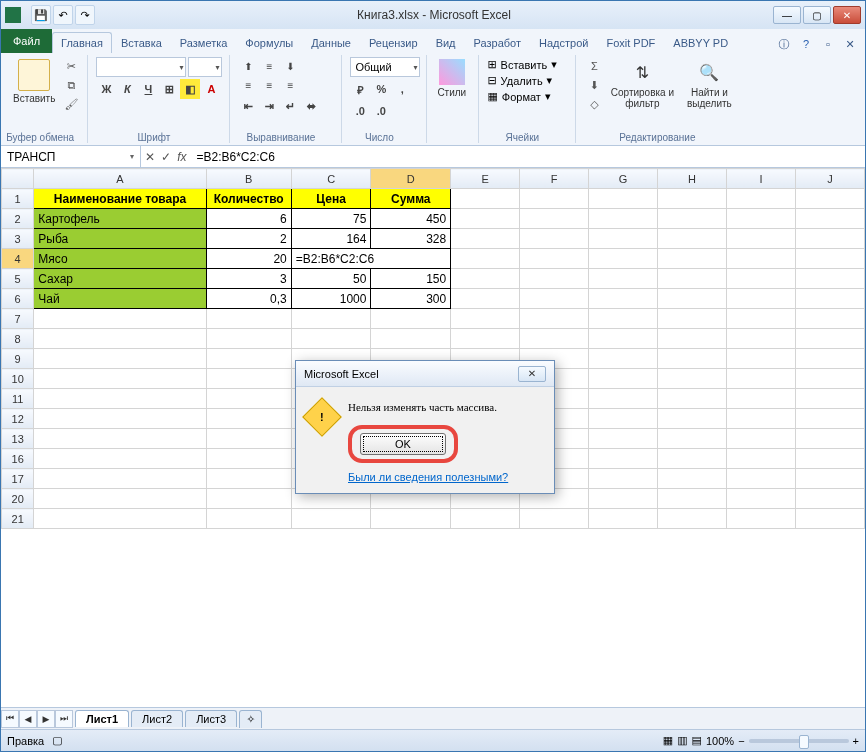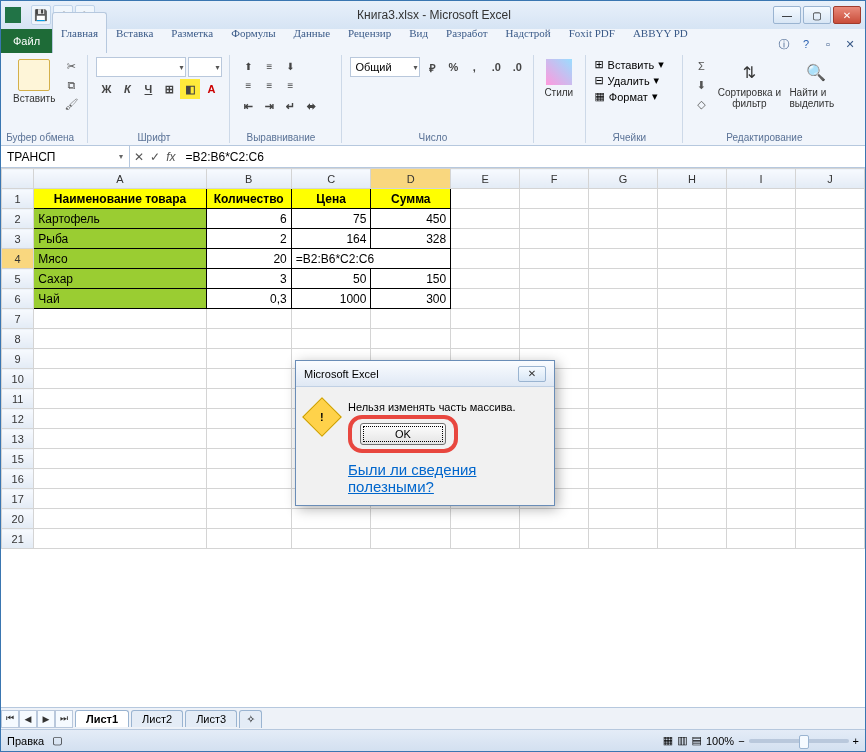--- a/index.html
+++ b/index.html
@@ -11,21 +11,21 @@
 .qat { display: flex; gap: 2px; margin-left: 6px; }
 .qat-btn { width: 20px; height: 20px; background: #f0f6fc; border: 1px solid #c0d4ea; border-radius: 2px; display: flex; align-items: center; justify-content: center; font-size: 11px; }
 .titlebar .title { flex: 1; text-align: center; color: #333; }
 .winbtns { display: flex; gap: 2px; }
 .winbtn { width: 28px; height: 18px; border: 1px solid #9ab4d1; background: linear-gradient(#f5faff,#d8e6f5); border-radius: 2px; display: flex; align-items: center; justify-content: center; font-size: 10px; }
 .winbtn.close { background: linear-gradient(#e98a7a,#c94d3a); color: #fff; border-color: #a03b2c; }
 
 .ribbon { background: #f1f5fb; border-bottom: 1px solid #b6c8de; }
 .tabs { display: flex; height: 24px; font-size: 11px; align-items: flex-end; }
 .tab-file { background: #1e6b37; color: #fff; padding: 4px 12px; font-size: 11px; height: 24px; display: flex; align-items: center; }
-.tab { padding: 14px 8px; color: #3a5a88; cursor: pointer; border: 1px solid transparent; border-bottom: none; font-family: Liberation Serif, serif; }
+.tab { padding: 4px 8px; color: #3a5a88; cursor: pointer; border: 1px solid transparent; border-bottom: none; }
 .tab.active { background: #f1f5fb; border-color: #b6c8de; border-top-left-radius: 3px; border-top-right-radius: 3px; color: #3a5a88; }
 .tab-help { margin-left: auto; display: flex; gap: 4px; padding-right: 6px; }
 .hbtn { width: 18px; height: 18px; display: flex; align-items: center; justify-content: center; font-size: 11px; color: #3a5a88; }
 
 .ribbon-body { height: 92px; display: flex; padding: 2px 4px; gap: 2px; }
 .group { border-right: 1px solid #cdd9e8; padding: 0 6px 14px; display: flex; flex-direction: column; position: relative; min-width: 60px; }
 .group-label { position: absolute; bottom: 0; left: 0; right: 12px; text-align: center; font-size: 10px; color: #5a7296; }
 .group-content { display: flex; align-items: flex-start; gap: 4px; flex: 1; padding-top: 2px; }
 .big-btn { display: flex; flex-direction: column; align-items: center; gap: 2px; padding: 2px; font-size: 10px; color: #333; }
 .big-icon { width: 32px; height: 32px; background: #fef5d8; border: 1px solid #d4b04a; border-radius: 2px; }
@@ -34,21 +34,21 @@
 .font-row { display: flex; gap: 2px; }
 .combo { height: 20px; border: 1px solid #b9c8dc; background: #fff; font-size: 11px; padding: 0 14px 0 4px; display: flex; align-items: center; position: relative; }
 .combo:after { content: "▾"; position: absolute; right: 2px; font-size: 8px; color: #555; }
 .btn-row { display: flex; gap: 1px; }
 .tbtn { width: 20px; height: 20px; border: 1px solid transparent; display: flex; align-items: center; justify-content: center; font-size: 11px; font-weight: bold; color: #444; }
 .align-grid { display: grid; grid-template-columns: repeat(3,20px); gap: 1px; }
 .abtn { width: 20px; height: 18px; display: flex; align-items: center; justify-content: center; font-size: 10px; color: #444; }
 .cell-line { display: flex; align-items: center; gap: 4px; font-size: 11px; padding: 1px 0; }
 
 .formula-bar { height: 22px; display: flex; align-items: center; border-bottom: 1px solid #b6c8de; font-size: 12px; }
-.name-box { width: 129px; border-right: 1px solid #b6c8de; padding: 8px 6px; height: 100%; display: flex; align-items: center; color: #000; }
+.name-box { width: 140px; border-right: 1px solid #b6c8de; padding: 8px 6px; height: 100%; display: flex; align-items: center; color: #000; }
 .name-box:after { content: "▾"; margin-left: auto; font-size: 8px; color: #666; }
 .fb-btns { display: flex; padding: 0 4px; gap: 6px; color: #555; font-size: 12px; }
 .fb-input { flex: 1; padding: 0 6px; }
 
 .grid-area { flex: 1; overflow: hidden; position: relative; background: #fff; display: flex; flex-direction: column; }
 .grid-scroll { flex: 1; overflow: hidden; }
 table.grid { border-collapse: collapse; width: 100%; font-size: 12px; }
 table.grid th, table.grid td { border: 1px solid #d4d4d4; height: 20px; padding: 0 4px; text-align: left; white-space: nowrap; overflow: hidden; }
 table.grid th { background: linear-gradient(#f7faff,#e3ebf5); font-weight: normal; text-align: center; color: #333; font-size: 11px; }
 table.grid th.corner { width: 30px; background: linear-gradient(#f7faff,#e3ebf5); }
@@ -75,24 +75,24 @@
 .slider { width: 100px; height: 4px; background: #b9c8dc; border-radius: 2px; position: relative; }
 .slider:before { content: ""; position: absolute; left: 50%; top: -4px; width: 8px; height: 12px; background: #f5faff; border: 1px solid #9ab4d1; border-radius: 2px; }
 
 .dialog { position: absolute; left: 295px; top: 360px; width: 260px; background: #f1f1f1; border: 1px solid #6a8db7; box-shadow: 3px 3px 12px rgba(0,0,0,0.3); font-size: 11px; }
 .dialog-title { height: 26px; background: linear-gradient(#fafcff,#dfe8f4); display: flex; align-items: center; padding: 0 8px; border-bottom: 1px solid #c0d0e4; }
 .dialog-title .x { margin-left: auto; width: 28px; height: 16px; border: 1px solid #9ab4d1; background: linear-gradient(#f5faff,#d8e6f5); border-radius: 2px; display: flex; align-items: center; justify-content: center; font-size: 10px; color: #333; }
 .dialog-body { padding: 14px 12px 10px; display: flex; gap: 12px; align-items: flex-start; }
 .warn-icon { width: 28px; height: 28px; background: #ffd24a; border: 1px solid #c99e00; transform: rotate(45deg); display: flex; align-items: center; justify-content: center; flex-shrink: 0; margin-top: 2px; }
 .warn-icon span { transform: rotate(-45deg); font-weight: bold; color: #000; }
 .dialog-content { flex: 1; }
-.dialog-msg { margin-bottom: 2px; color: #000; }
+.dialog-msg { margin-bottom: 12px; color: #000; font-family: Liberation Serif, serif; }
 .ok-wrap { display: inline-block; border: 4px solid #e8473f; border-radius: 14px; padding: 4px 8px; margin-bottom: 8px; }
 .ok-btn { width: 86px; height: 22px; background: linear-gradient(#fefefe,#e4e4e4); border: 1px solid #707070; border-radius: 3px; font-size: 11px; outline: 1px dotted #000; outline-offset: -4px; }
-.dialog-link { color: #0066cc; text-decoration: underline; font-size: 15px; }
+.dialog-link { color: #0066cc; text-decoration: underline; font-size: 11px; }
 </style>
 </head>
 <body>
 
 <div class="window">
 
   <div class="titlebar">
     <div class="left">
       <span class="excel-icon"></span>
       <div class="qat">
@@ -179,21 +179,21 @@
             <div class="tbtn">⇤</div>
             <div class="tbtn">⇥</div>
             <div class="tbtn">↵</div>
             <div class="tbtn">⬌</div>
           </div>
         </div>
         <div class="group-label">Выравнивание</div>
       </div>
 
       <div class="group" style="min-width:80px">
-        <div class="group-content" style="flex-direction:row;gap:2px">
+        <div class="group-content" style="flex-direction:column;gap:2px">
           <div class="combo" style="width:70px">
               <span>Общий</span>
             </div>
           <div class="btn-row">
             <div class="tbtn">₽</div>
             <div class="tbtn">%</div>
             <div class="tbtn">,</div>
           </div>
           <div class="btn-row">
             <div class="tbtn">.0</div>
@@ -227,21 +227,21 @@
             <div class="sbtn">Σ</div>
             <div class="sbtn">⬇</div>
             <div class="sbtn">◇</div>
           </div>
           <div class="big-btn">
             <div style="width:26px;height:26px;display:flex;align-items:center;justify-content:center;font-size:16px">⇅</div>
             <span style="width:64px;text-align:center">Сортировка и фильтр</span>
           </div>
           <div class="big-btn">
             <div style="width:26px;height:26px;display:flex;align-items:center;justify-content:center;font-size:16px">🔍</div>
-            <span style="width:54px;">Найти и выделить</span>
+            <span style="width:54px;text-align:center">Найти и выделить</span>
           </div>
         </div>
         <div class="group-label">Редактирование</div>
       </div>
     </div>
   </div>
 
   <div class="formula-bar">
     <div class="name-box">
         <span>ТРАНСП</span>
@@ -421,33 +421,20 @@
               <td></td>
               <td></td>
               <td></td>
               <td></td>
               <td></td>
               <td></td>
               <td></td>
             </tr>
             <tr>
               <td class="rowhdr">13</td>
-              <td></td>
-              <td></td>
-              <td></td>
-              <td></td>
-              <td></td>
-              <td></td>
-              <td></td>
-              <td></td>
-              <td></td>
-              <td></td>
-            </tr>
-            <tr>
-              <td class="rowhdr">15</td>
               <td></td>
               <td></td>
               <td></td>
               <td></td>
               <td></td>
               <td></td>
               <td></td>
               <td></td>
               <td></td>
               <td></td>

